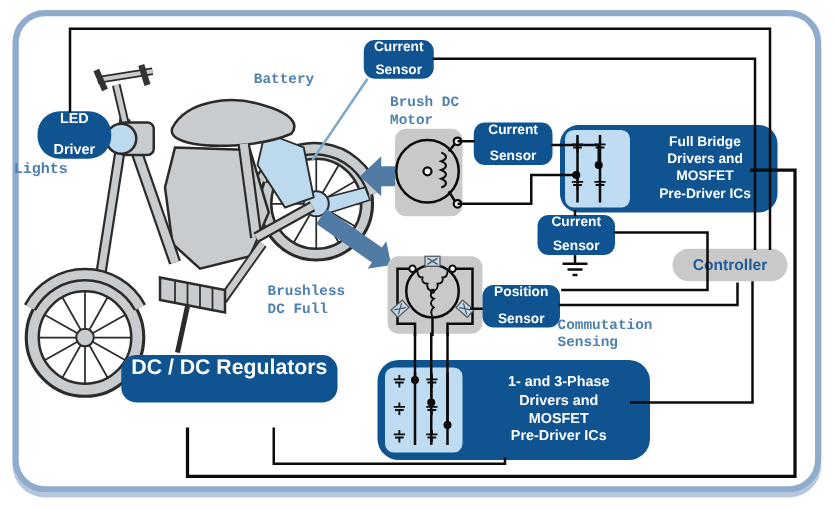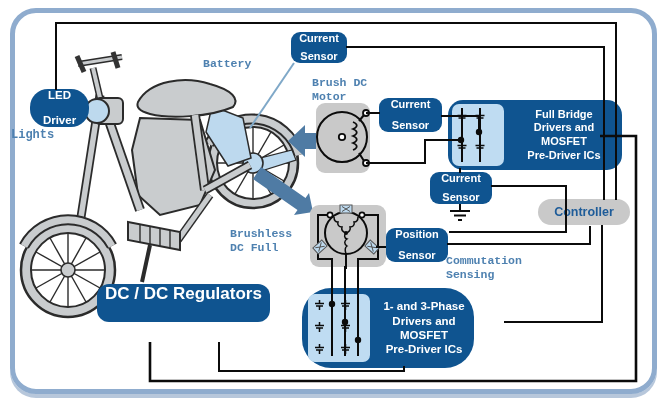--- a/index.html
+++ b/index.html
@@ -153,21 +153,21 @@
   <div class="lbl" style="left:203px;top:57px;width:74px">
     <span>Battery</span>
   </div>
   <div class="lbl" style="left:11px;top:128px;width:97px;font-size:12px">
     <div>Lights</div>
   </div>
   <div class="lbl" style="left:312px;top:76px;width:70px">
     <div>Brush DC</div>
     <div>Motor</div>
   </div>
-  <div class="lbl" style="left:230px;top:227px;width:76px">
+  <div class="lbl" style="left:214px;top:227px;width:76px">
     <div>Brushless</div>
     <div>DC Full</div>
   </div>
   <div class="lbl" style="left:446px;top:254px;width:106px">
     <div>Commutation</div>
     <div>Sensing</div>
   </div>
 
   <div class="nbox cs" style="left:30px;top:89px;width:59px;height:38px;font-size:11.5px;border-radius:18px">
     <span>LED</span>
@@ -209,21 +209,21 @@
 
   <div class="gbox" style="left:538px;top:199px;width:92px;height:26px">
     <span>Controller</span>
   </div>
 
   <div class="nbox cs" style="left:386px;top:228px;width:62px;height:34px">
     <span>Position</span>
     <span>Sensor</span>
   </div>
 
-  <div class="nbox bigbox" style="left:302px;top:288px;width:172px;height:80px;border-radius:29px">
+  <div class="nbox bigbox" style="left:302px;top:288px;width:218px;height:80px;border-radius:17px">
     <svg class="panel" style="left:6px;top:6px" width="62" height="68" viewBox="0 0 62 68">
       <defs>
         <g id="fetB" fill="none" stroke="#0B0B0B" stroke-width="1.5">
           <path d="M5.5 0 V3.5 M1 3.5 H10 M2 6 H9 M5.5 6 V10"></path>
         </g>
       </defs>
       <path d="M24 4 V62 M37 4 V62 M50 4 V62" class="w" stroke-width="1.7"></path>
       <use href="#fetB" x="6" y="6"></use>
         <use href="#fetB" x="32" y="6"></use>
       <use href="#fetB" x="6" y="28"></use>

